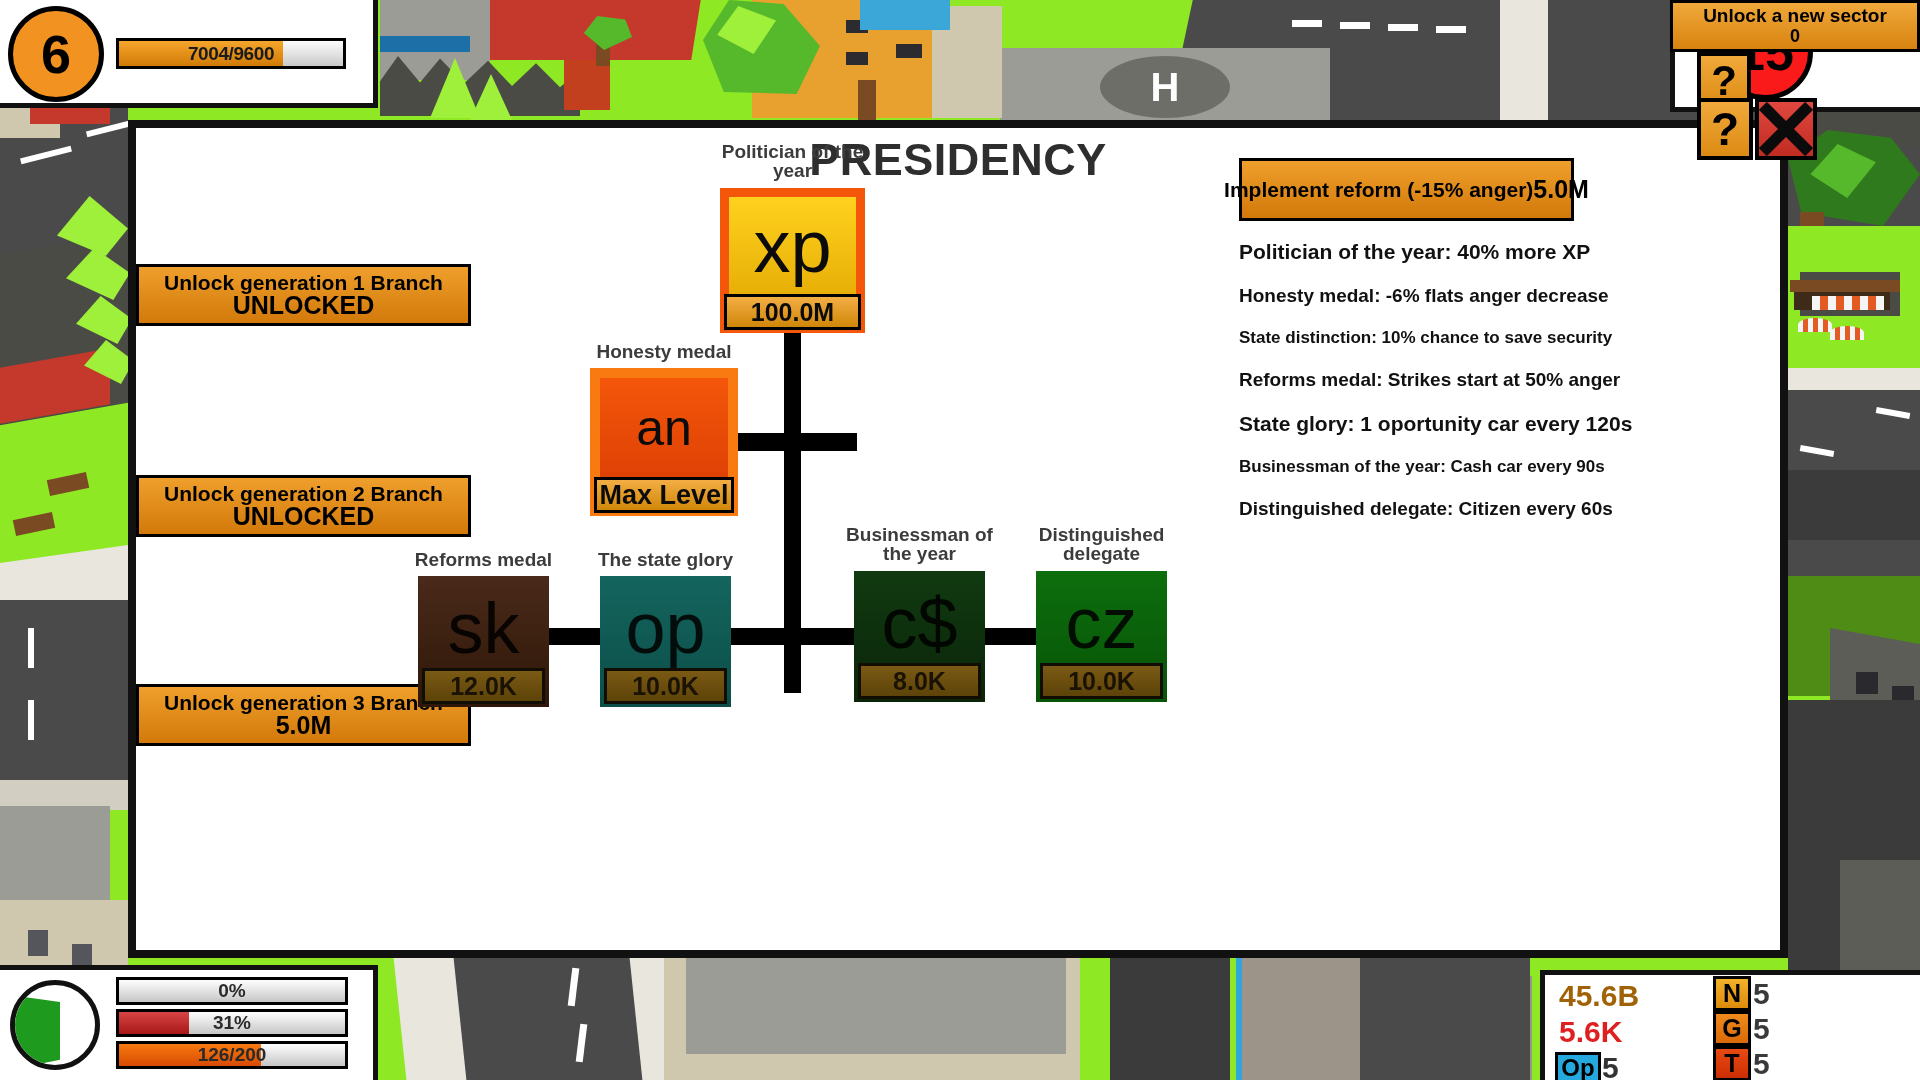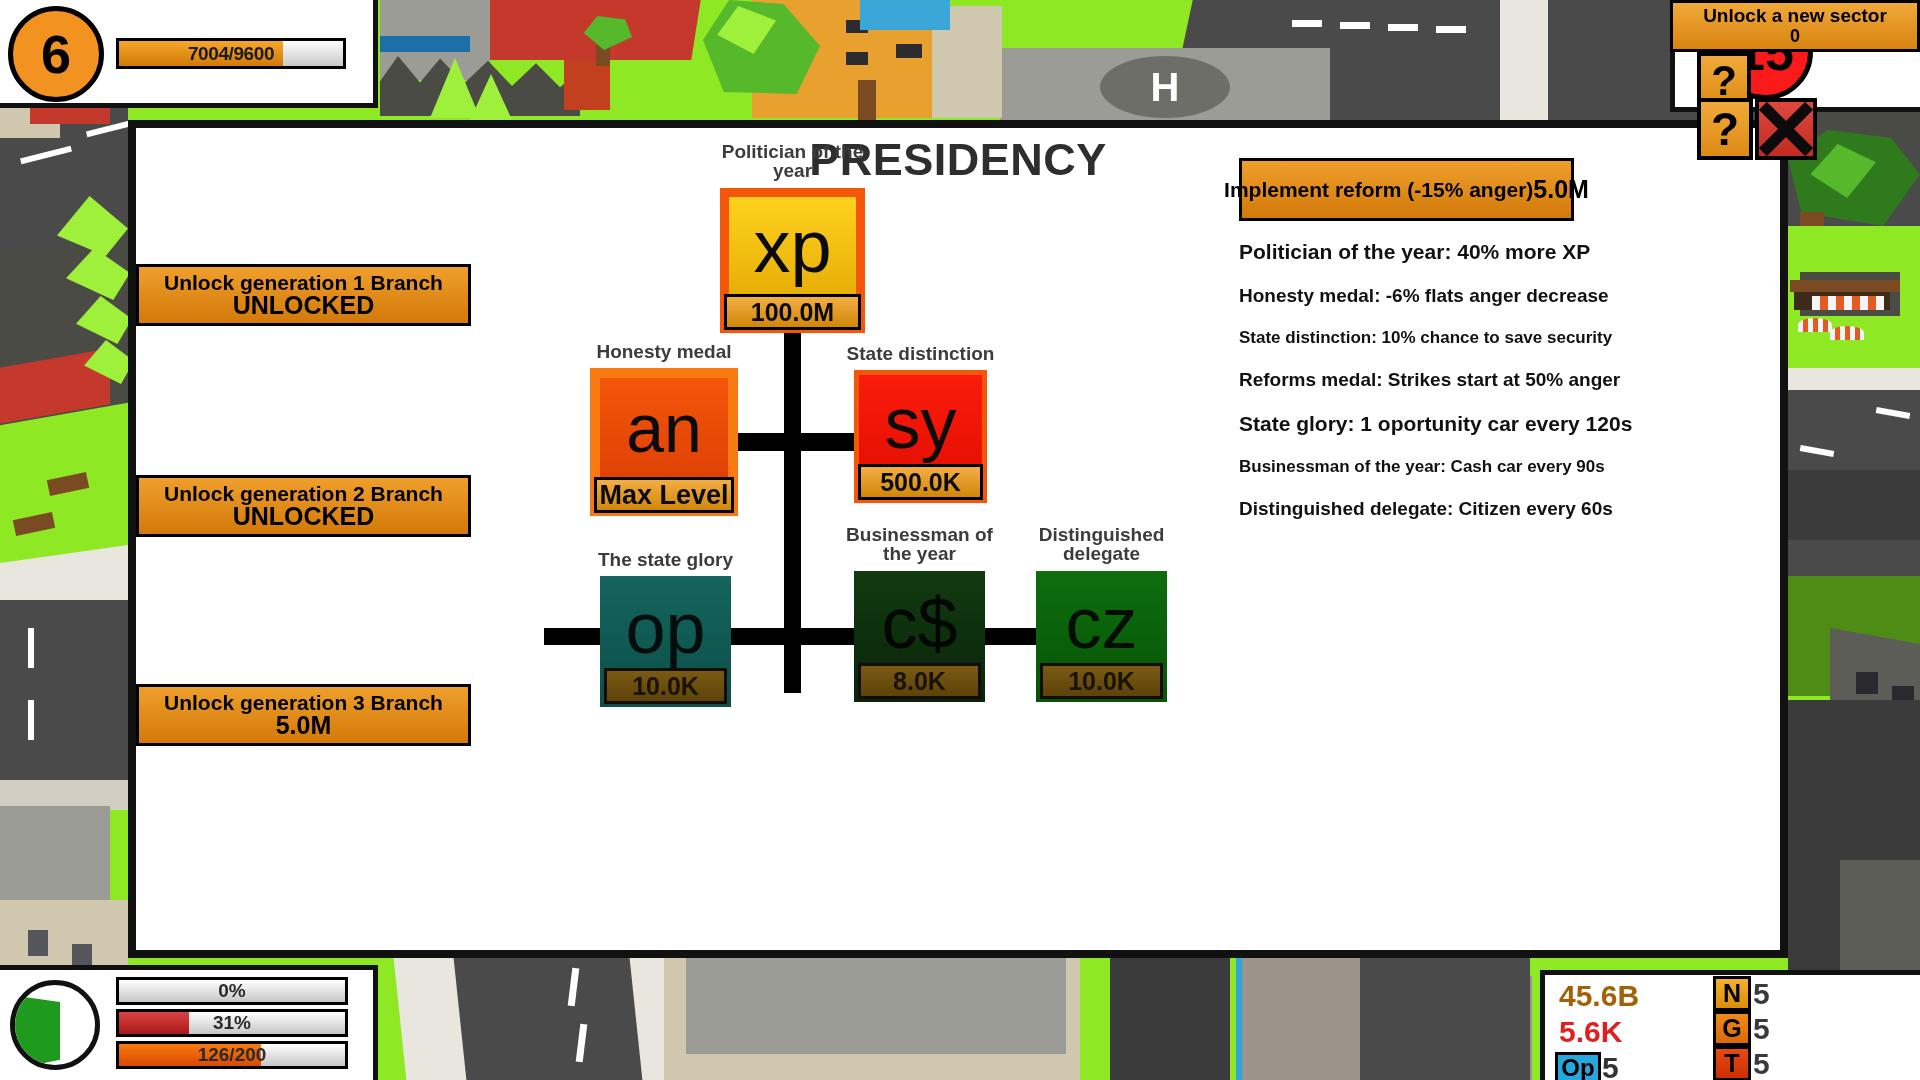--- a/index.html
+++ b/index.html
@@ -398,30 +398,30 @@
         </div>
         <div class="node-box" style="background: linear-gradient(rgb(255, 210, 30), rgb(224, 164, 0)); border: 9px solid rgb(244, 86, 10);"></div>
         <div class="node-icon" style="font-size: 74px;">xp</div>
         <div class="node-cost">100.0M</div>
       </div>
       <div class="node" style="left: 454px; top: 240px; width: 148px; height: 148px;">
         <div class="node-label" style="top: -26px;">
           <div>Honesty medal</div>
         </div>
         <div class="node-box" style="background: linear-gradient(rgb(244, 86, 10), rgb(216, 60, 4)); border: 10px solid rgb(250, 122, 18);"></div>
-        <div class="node-icon" style="font-size: 68px;">an</div>
+        <div class="node-icon" style="font-size: 50px;">an</div>
         <div class="node-cost" style="font-size: 27px;">Max Level</div>
       </div>
-      <div class="node" style="left: 718px; top: 242px; width: 133px; height: 133px;">
+      <div class="node" style="left: 282px; top: 448px; width: 131px; height: 131px;">
         <div class="node-label" style="top: -26px;">
-          <div>State distinction</div>
-        </div>
-        <div class="node-box" style="background: linear-gradient(rgb(250, 28, 12), rgb(224, 12, 0)); border: 5px solid rgb(244, 86, 10);"></div>
-        <div class="node-icon" style="font-size: 72px;">sy</div>
-        <div class="node-cost">500.0K</div>
+          <div>Reforms medal</div>
+        </div>
+        <div class="node-box" style="background: linear-gradient(rgb(74, 42, 26), rgb(46, 23, 8));"></div>
+        <div class="node-icon" style="font-size: 72px; color: rgba(0, 0, 0, 0.86);">sk</div>
+        <div class="node-cost dim">12.0K</div>
       </div>
       <div class="node" style="left: 464px; top: 448px; width: 131px; height: 131px;">
         <div class="node-label" style="top: -26px;">
           <div>The state glory</div>
         </div>
         <div class="node-box" style="background: linear-gradient(rgb(20, 101, 94), rgb(12, 78, 72));"></div>
         <div class="node-icon" style="font-size: 72px; color: rgba(0, 0, 0, 0.86);">op</div>
         <div class="node-cost dim">10.0K</div>
       </div>
       <div class="node" style="left: 718px; top: 443px; width: 131px; height: 131px;">

